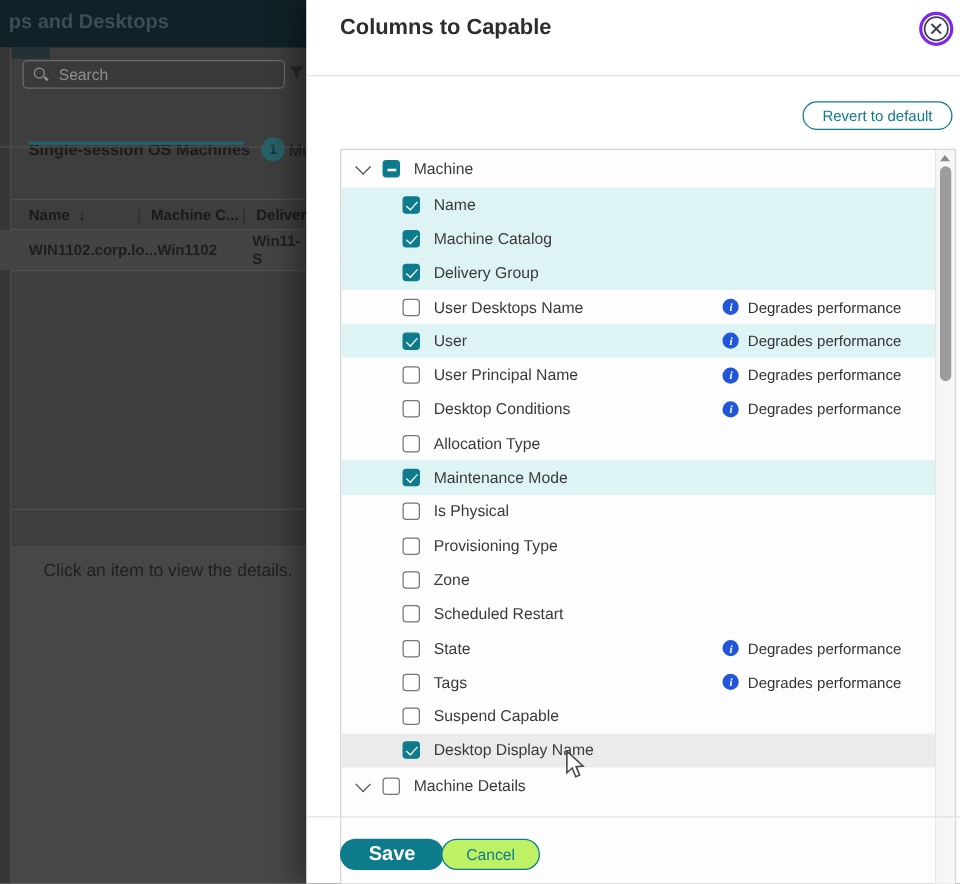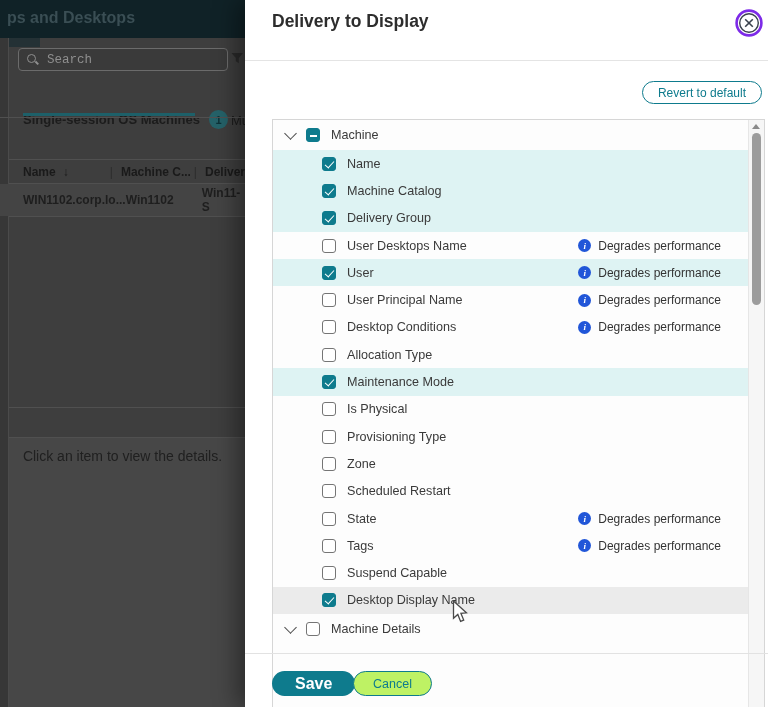--- a/index.html
+++ b/index.html
@@ -7,41 +7,41 @@
   .canvas{position:relative;width:768px;height:707px;overflow:hidden;background:#3e3e3e;}
 
   
   .app-bg{position:absolute;left:0;top:0;width:245px;height:707px;background:#3e3e3e;overflow:hidden;}
   .app-header{position:absolute;left:0;top:0;width:245px;height:38px;background:#102227;}
   .app-header .t{position:absolute;left:7px;top:9px;font-size:16px;font-weight:700;color:#3a4e54;white-space:nowrap;}
   .breadcrumb-stub{position:absolute;left:8px;top:38px;width:32px;height:9px;background:#243135;}
   .left-strip{position:absolute;left:0;top:38px;width:8px;height:669px;background:#373737;border-right:1px solid #4b4b4b;}
   .hline{position:absolute;height:1px;background:#505050;}
   .search-box{position:absolute;left:18px;top:48px;width:200px;height:21px;border:1px solid #6b6b6b;border-radius:4px;background:#3a3a3a;display:flex;align-items:center;padding-left:8px;gap:6px;}
-  .search-box input{border:none;outline:none;background:transparent;color:#9a9a9a;font-size:12.5px;width:150px;font-family:Liberation Mono, monospace;}
+  .search-box input{border:none;outline:none;background:transparent;color:#9a9a9a;font-size:12.5px;width:150px;font-family:Liberation Sans, sans-serif;}
   .search-box input::placeholder{color:#8f8f8f;opacity:1;}
   .mag{width:12px;height:12px;position:relative;display:inline-block;}
   .mag::before{content:"";position:absolute;left:0;top:0;width:7px;height:7px;border:1.5px solid #8f8f8f;border-radius:50%;}
   .mag::after{content:"";position:absolute;left:8px;top:8px;width:4px;height:1.5px;background:#8f8f8f;transform:rotate(45deg);}
   .funnel{position:absolute;left:230px;top:51px;}
   .tabs-row{position:absolute;left:0;top:86px;width:245px;height:30px;margin-top:20px;}
   .tab1{position:absolute;left:23px;top:4px;display:flex;align-items:center;gap:9px;}
   .tab1 .lbl{font-size:13px;font-weight:700;color:#1c1c1c;white-space:nowrap;}
   .badge{width:19px;height:19px;border-radius:50%;background:#256269;color:#0d3238;font-size:11px;font-weight:700;display:flex;align-items:center;justify-content:center;}
   .tab2{position:absolute;left:231px;top:7px;font-size:13px;color:#1c1c1c;white-space:nowrap;}
   .tab-underline{position:absolute;left:23px;top:113px;width:172px;height:3px;background:#1d6069;}
   .thead{position:absolute;left:0;top:160px;width:245px;height:23px;display:flex;align-items:center;font-size:12px;font-weight:700;color:#1a1a1a;}
   .thead .c1{margin-left:23px;width:88px;display:flex;gap:7px;align-items:center;}
   .thead .sep{color:#2c2c2c;font-weight:400;margin-right:8px;}
   .thead .c2{width:74px;}
   .trow{position:absolute;left:0;top:184px;width:245px;height:32px;background:#444444;display:flex;align-items:center;font-size:12px;color:#1e1e1e;font-weight:bold;}
   .trow .c1{margin-left:23px;width:104px;}
   .trow .c2{width:82px;}
   .detail-pane{position:absolute;left:9px;top:438px;width:236px;height:269px;background:#474747;}
-  .empty-detail{position:absolute;left:0;top:448px;width:245px;text-align:center;font-size:14px;color:#202020;}
+  .empty-detail{position:absolute;left:12px;top:448px;width:245px;text-align:center;font-size:14px;color:#202020;}
 
   
   .modal{position:absolute;left:245px;top:0;width:523px;height:707px;background:#ffffff;box-shadow:-8px 0 22px rgba(0,0,0,0.4);}
   .modal-title{position:absolute;left:27px;top:11px;font-size:17.5px;font-weight:700;color:#2d2d2d;}
   .close-btn{position:absolute;right:3px;top:7px;width:32px;height:32px;cursor:pointer;background:none;border:none;padding:0;}
   .title-divider{position:absolute;left:0;top:60px;width:523px;height:1px;background:#e4e4e4;}
   .revert-btn{position:absolute;right:6px;top:81px;height:23px;padding:0 15px;border:1px solid #0e7b8d;border-radius:12px;background:#fff;color:#0e7b8d;font-size:12px;font-family:"Liberation Sans",sans-serif;cursor:pointer;}
 
   .list{position:absolute;left:27px;top:119px;width:493px;height:656px;border:1px solid #d6d6d6;background:#fdfdfd;overflow:hidden;box-sizing:border-box;}
   .rows{position:absolute;left:0;top:0;right:16px;}
@@ -124,21 +124,21 @@
     </div>
     <div class="hline" style="left:9px;top:216px;width:236px;"></div>
 
     <div class="hline" style="left:9px;top:407px;width:236px;"></div>
     <div class="hline" style="left:9px;top:437px;width:236px;"></div>
     <div class="detail-pane"></div>
     <div class="empty-detail">Click an item to view the details.</div>
   </div>
 
   <div class="modal">
-    <div class="modal-title">Delivery to Display</div>
+    <div class="modal-title">Columns to Capable</div>
     <button class="close-btn" aria-label="close">
       <svg width="32" height="32" viewBox="0 0 32 32">
         <circle cx="16" cy="16" r="12.4" fill="#ffffff" stroke="#7d2ae8" stroke-width="2.6"></circle>
         <circle cx="16" cy="16" r="9.3" fill="#ffffff" stroke="#39414d" stroke-width="1.4"></circle>
         <line x1="12.2" y1="12.2" x2="19.8" y2="19.8" stroke="#39414d" stroke-width="1.6"></line>
         <line x1="19.8" y1="12.2" x2="12.2" y2="19.8" stroke="#39414d" stroke-width="1.6"></line>
       </svg>
     </button>
     <div class="title-divider"></div>
 

